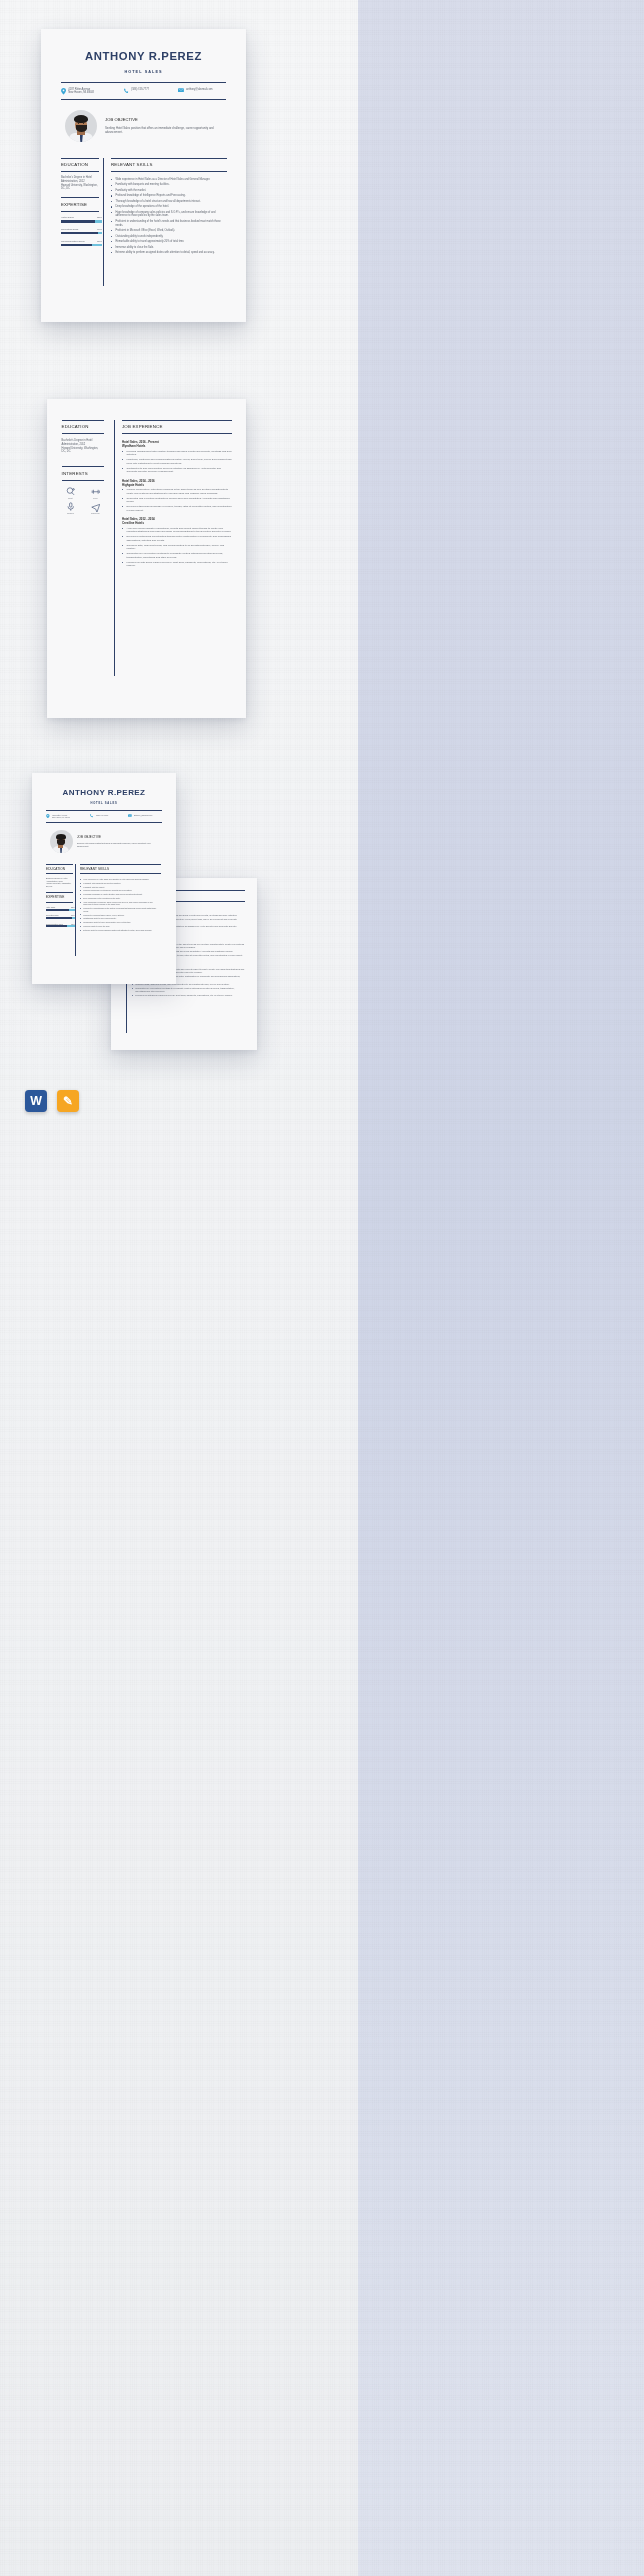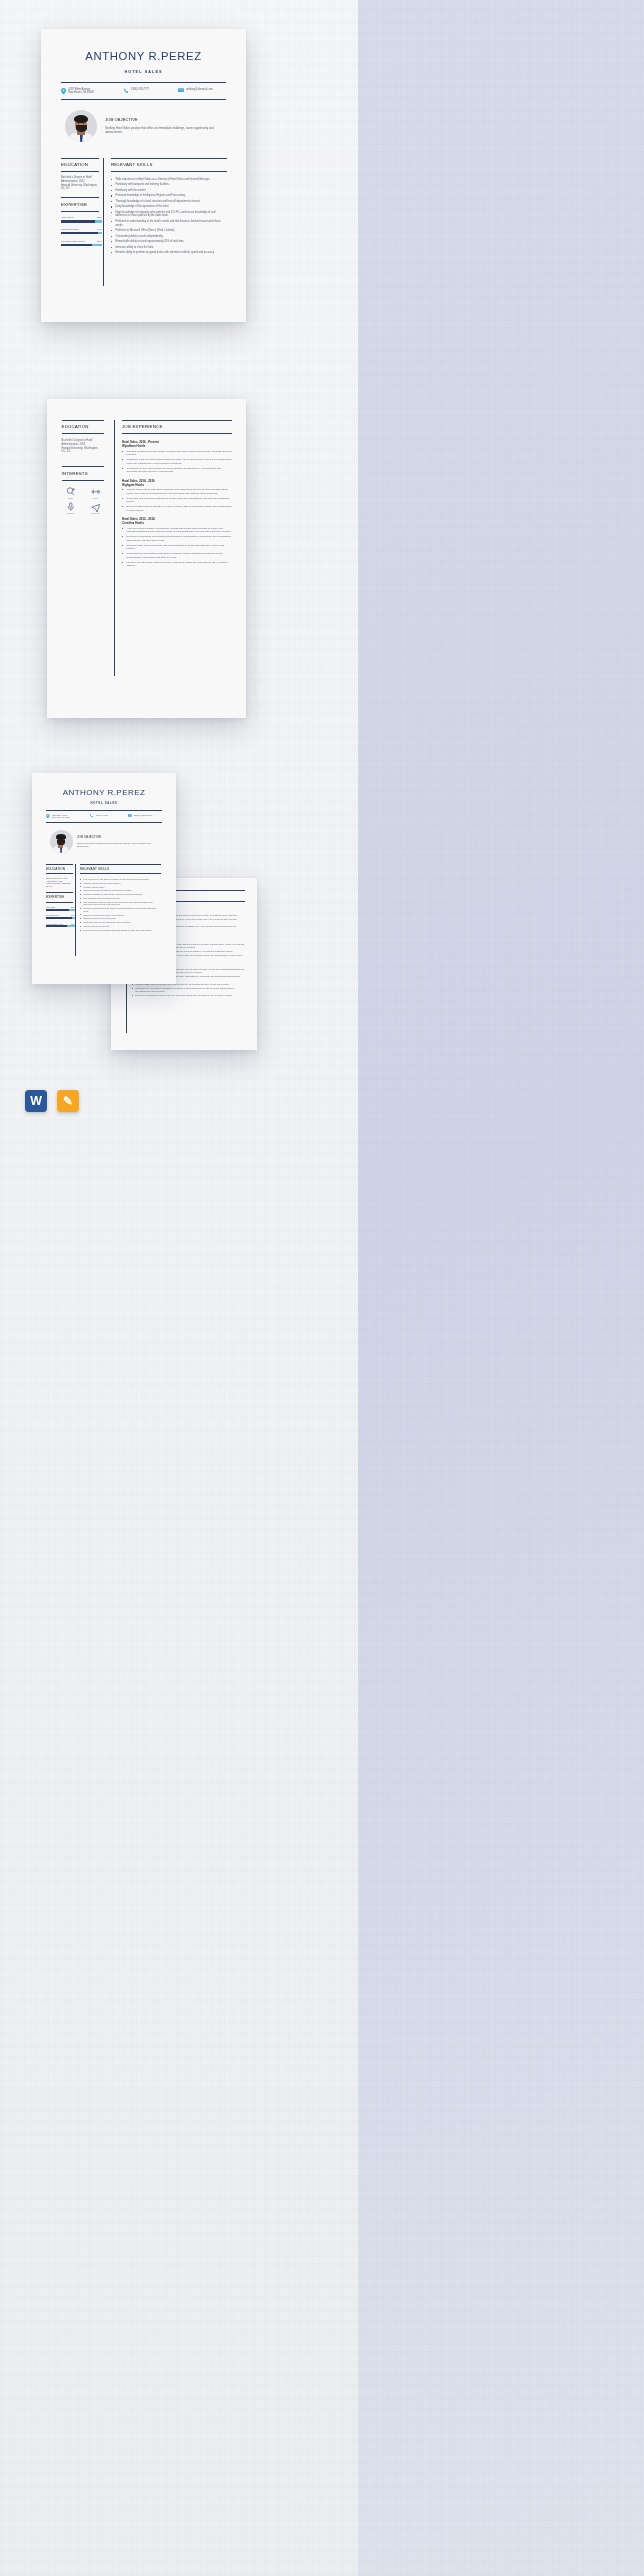--- a/index.html
+++ b/index.html
@@ -31,21 +31,21 @@
 
   
   .sheet {
     position: absolute;
     background: #f8f8f9;
     box-shadow: 0 10.3px 25px rgba(40,50,80,.20), 0 1.5px 5.9px rgba(40,50,80,.10);
   }
 
   .name {
     color:#2e4067; letter-spacing: .055em; text-align:center;
-    font-weight: 400;
+    font-weight: 700;
   }
   .subname {
     color:#2e4067; letter-spacing: .28em; text-align:center; font-weight:700;
   }
   .rule { background:#2e4067; }
   .thinrule { background:#2e4067; }
 
   .contact-row { display:flex; align-items:flex-start; }
   .contact-item { display:flex; align-items:flex-start; gap:2.2px; }
   .ci-txt { color:#585f6b; line-height:1.28; }

